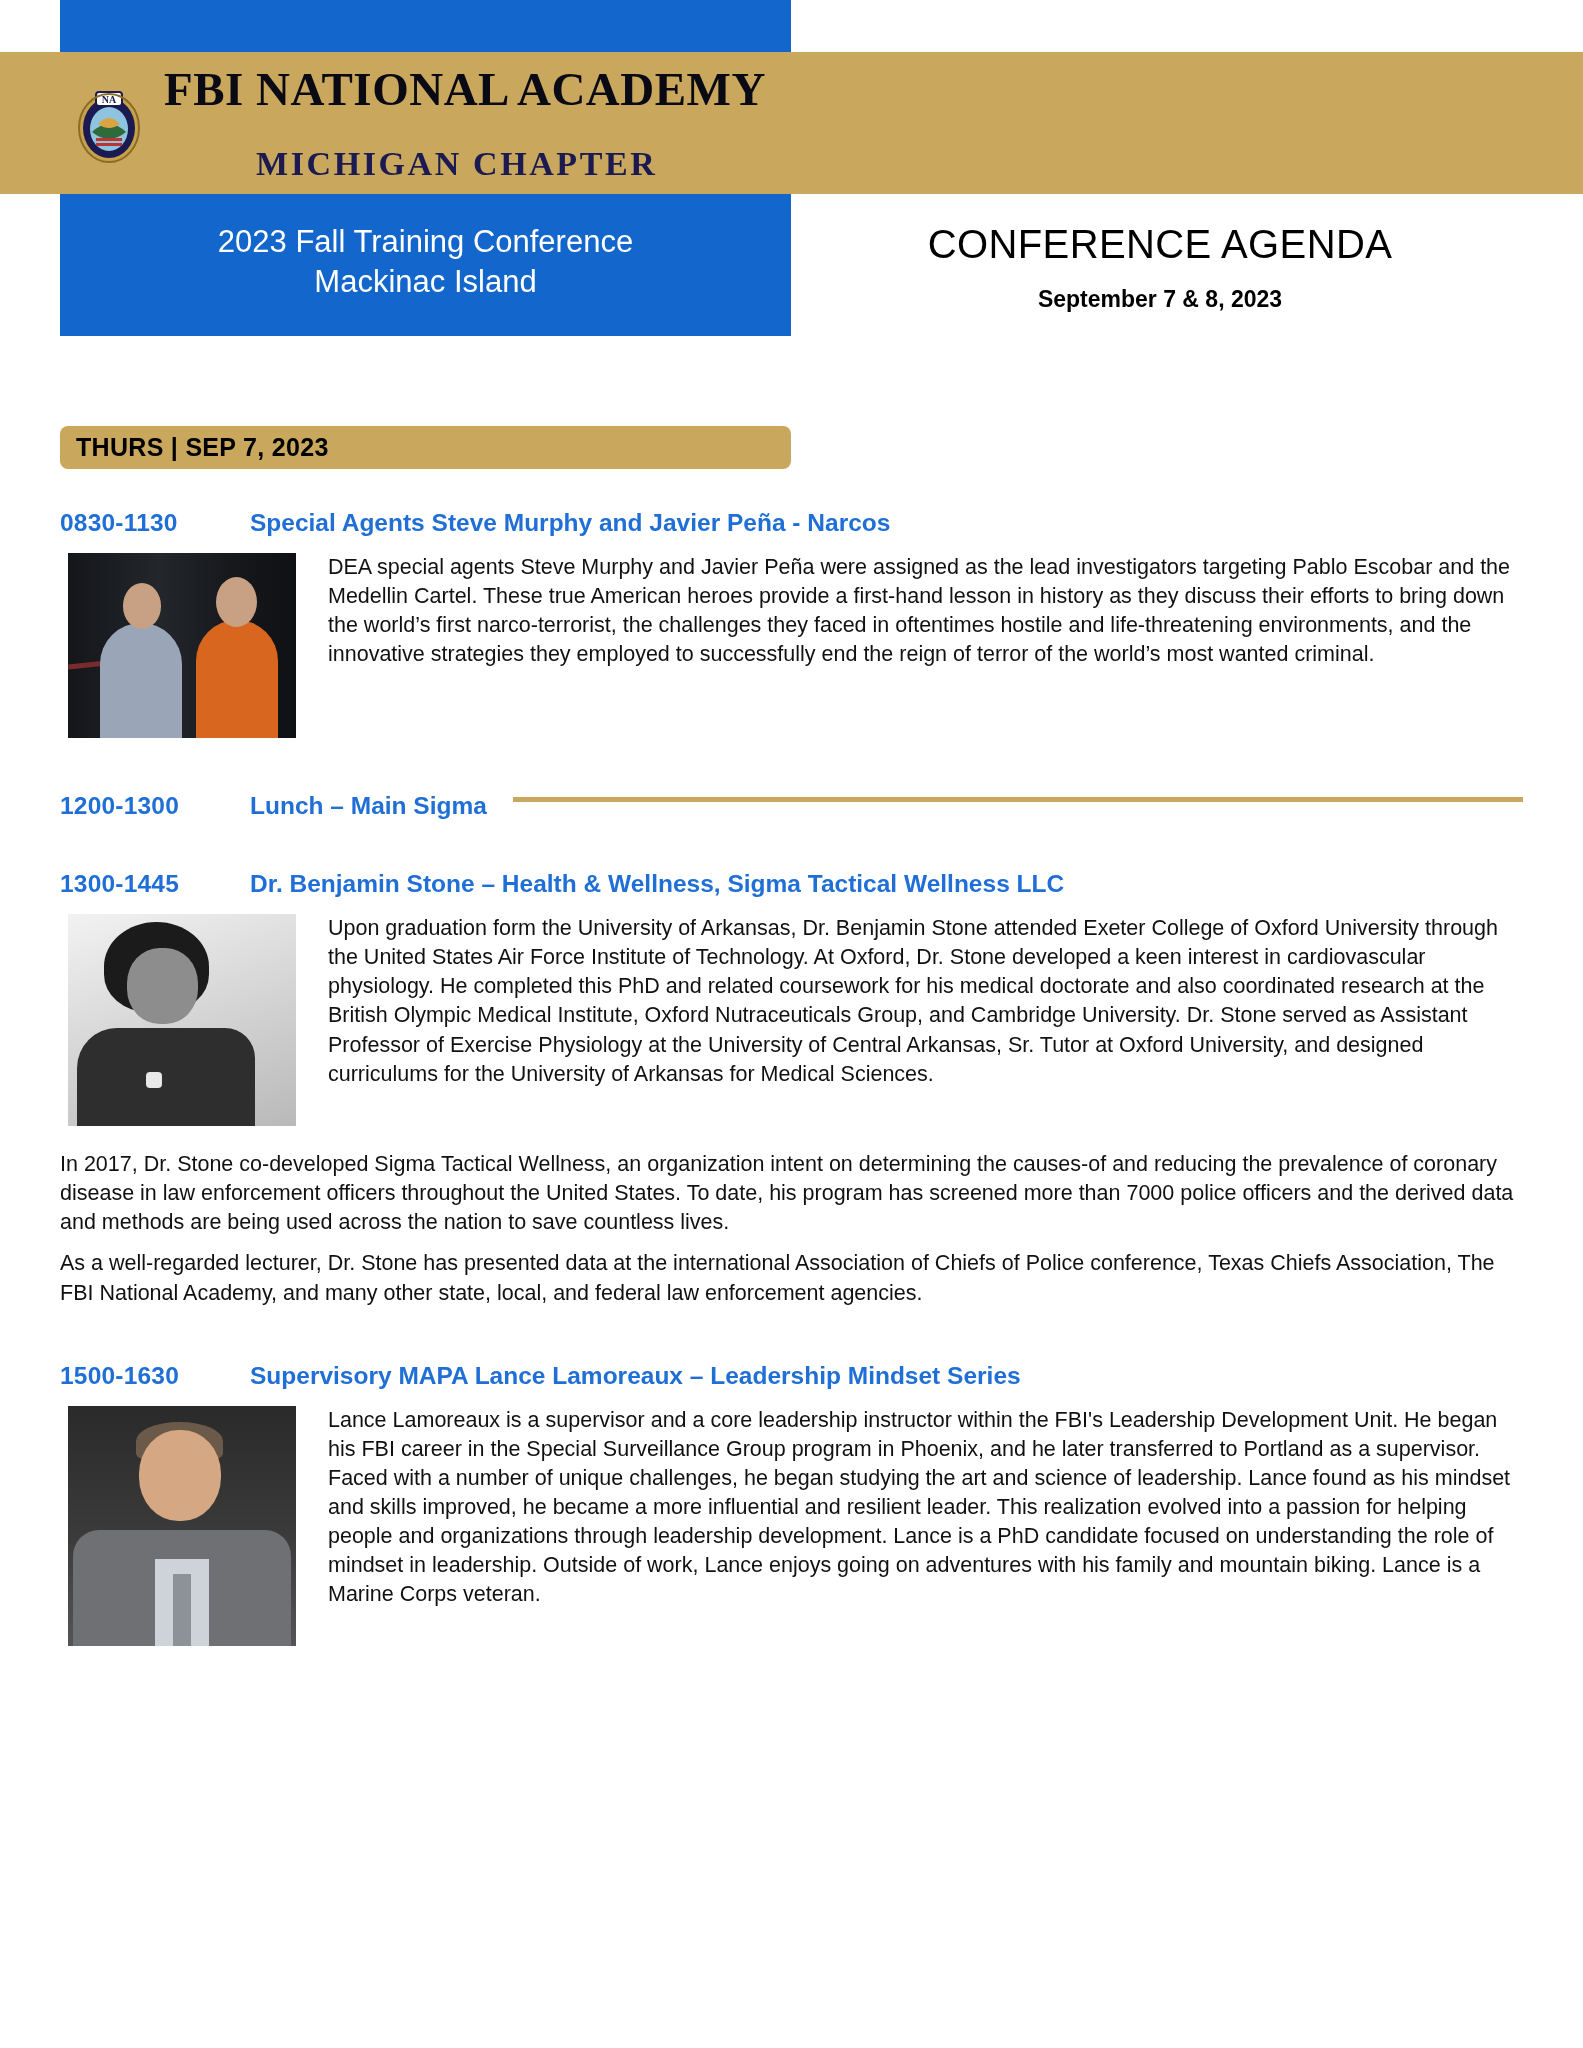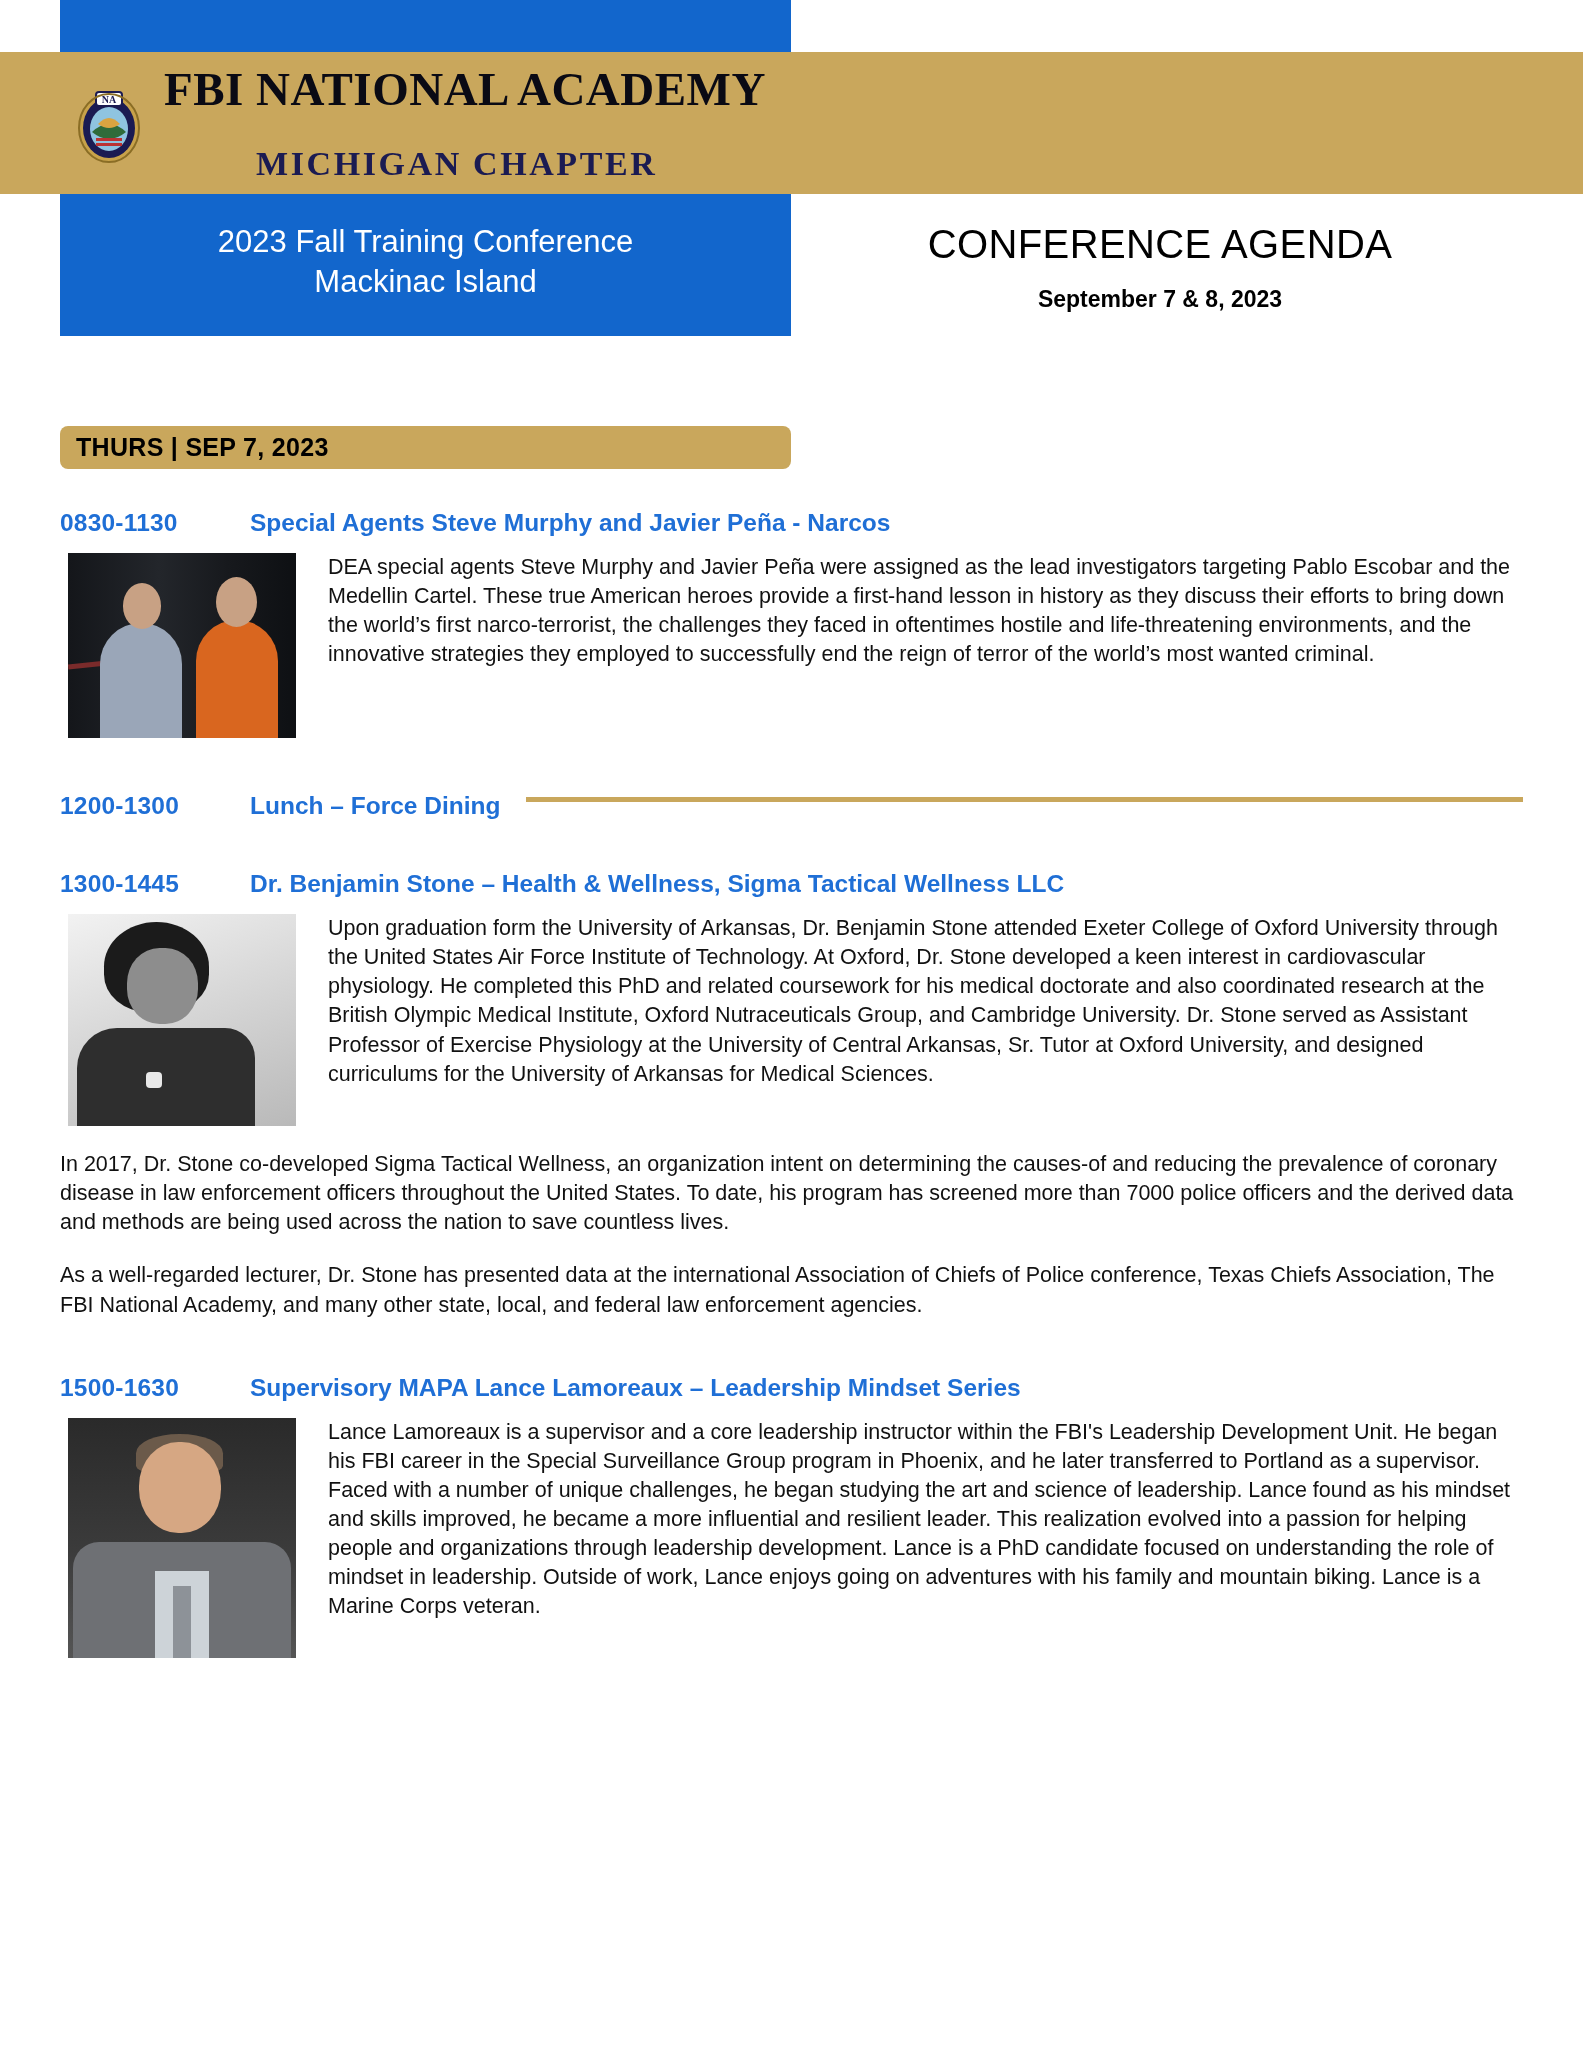--- a/index.html
+++ b/index.html
@@ -198,21 +198,21 @@
     text-align: left;
   }
 
   .para-full {
     font-size: 21.5px;
     line-height: 1.355;
     color: #111111;
     margin-top: 24px;
   }
 
-  .para-gap { margin-top: 24px; }
+  .para-gap { margin-top: 12px; }
 
   
   .ph-narcos {
     width: 228px;
     height: 185px;
   }
   .ph-narcos .bg {
     position: absolute; inset: 0;
     background:
       linear-gradient(90deg, #14161a 0%, #23262b 40%, #17191d 70%, #0e1013 100%);
@@ -361,21 +361,21 @@
         <div class="h1"></div>
         <div class="h2"></div>
       </div>
       <div class="bio">DEA special agents Steve Murphy and Javier Peña were assigned as the lead investigators targeting Pablo Escobar and the Medellin Cartel. These true American heroes provide a first-hand lesson in history as they discuss their efforts to bring down the world’s first narco-terrorist, the challenges they faced in oftentimes hostile and life-threatening environments, and the innovative strategies they employed to successfully end the reign of terror of the world’s most wanted criminal.</div>
     </div>
   </div>
 
   <div class="session" style="margin-top:54px">
     <div class="session-head">
       <span class="session-time">1200-1300</span>
-      <span class="session-title">Lunch – Force Dining</span>
+      <span class="session-title">Lunch – Main Sigma</span>
       <span class="rule-gold"></span>
     </div>
   </div>
 
   <div class="session" style="margin-top:50px">
     <div class="session-head">
       <span class="session-time">1300-1445</span>
       <span class="session-title">Dr. Benjamin Stone – Health &amp; Wellness, Sigma Tactical Wellness LLC</span>
     </div>
     <div class="session-body">

